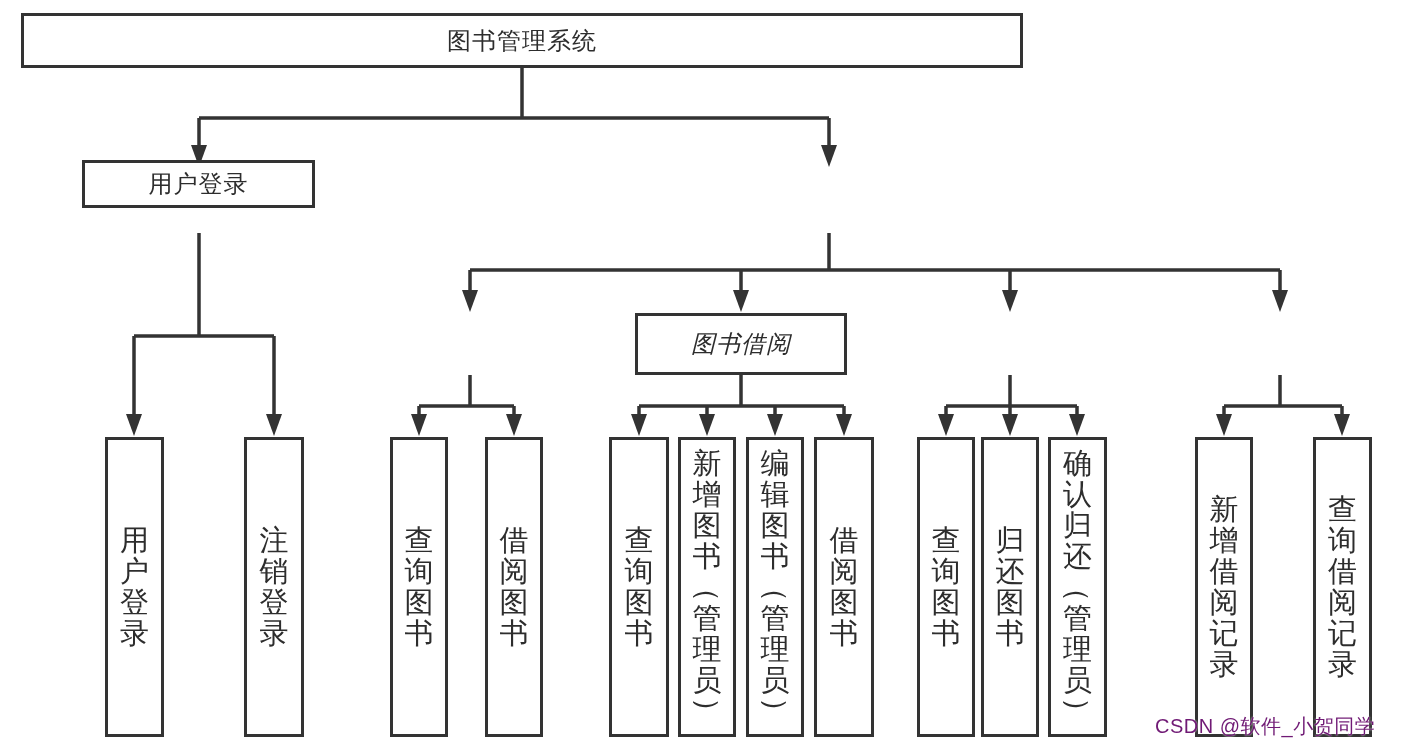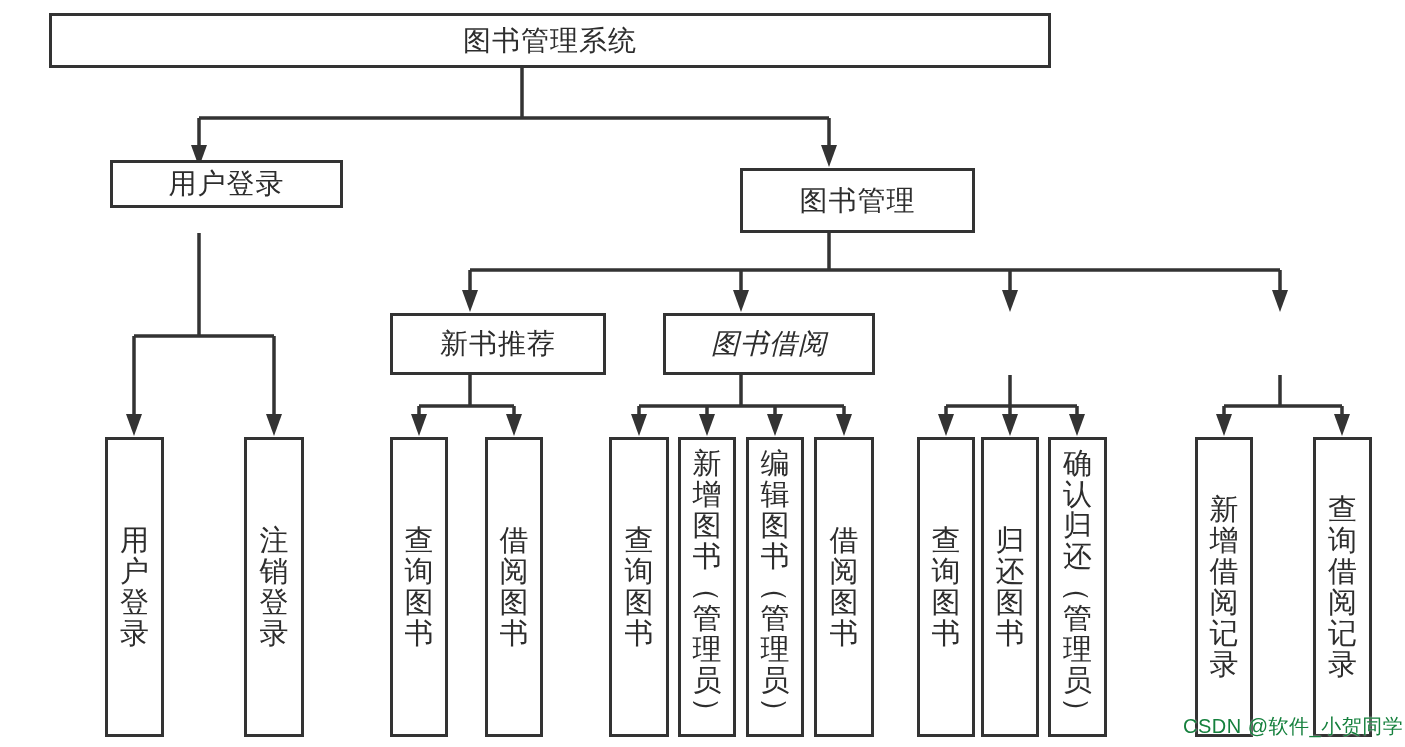--- a/index.html
+++ b/index.html
@@ -37,46 +37,45 @@
     box-sizing: border-box;
     background: #ffffff;
     border: 3px solid #333333;
     color: #2d2d2d;
     display: flex;
     align-items: center;
     justify-content: center;
     z-index: 2;
   }
   .hbox {
-    font-size: 28px;
+    font-size: 24px;
     letter-spacing: 1px;
     white-space: nowrap;
-    margin-left: 28px;
   }
   .vbox {
     flex-direction: column;
     font-size: 29px;
     padding: 2px 0;
   }
   .vbox .ch {
     display: block;
     width: 100%;
     text-align: center;
     line-height: 31px;
     height: 31px;
   }
   .vbox .ch.rot {
     transform: rotate(90deg);
   }
   .watermark {
     position: absolute;
-    left: 1183px;
+    left: 1155px;
     top: 713px;
     font-size: 20px;
-    color: #15803d;
+    color: #701a75;
     letter-spacing: 0.5px;
     white-space: nowrap;
     z-index: 3;
     text-shadow: 0 0 2px #ffffff;
   }
 </style>
 </head>
 <body>
 
 <div class="canvas">
@@ -113,23 +112,21 @@
     <path class="ah" d="M1069 414 L1085 414 L1077 436 Z"></path>
 
     <path class="ln" d="M1280 375 L1280 406 M1224 406 L1342 406 M1224 406 L1224 416 M1342 406 L1342 416"></path>
     <path class="ah" d="M1216 414 L1232 414 L1224 436 Z"></path>
     <path class="ah" d="M1334 414 L1350 414 L1342 436 Z"></path>
   </svg>
 
   <div class="box hbox" style="left:21px; top:13px; width:1002px; height:55px;">图书管理系统</div>
 
   <div class="box hbox" style="left:82px; top:160px; width:233px; height:48px;">用户登录</div>
-  <div class="box hbox" style="left:712px; top:168px; width:235px; height:65px;">图书管理</div>
-
-  <div class="box hbox" style="left:362px; top:313px; width:216px; height:62px;">新书推荐</div>
+
   <div class="box hbox" style="left:635px; top:313px; width:212px; height:62px;font-style:italic;">图书借阅</div>
 
   <div class="box vbox" style="left:105px; top:437px; width:59px; height:300px;">
       <span class="ch">用</span>
       <span class="ch">户</span>
       <span class="ch">登</span>
       <span class="ch">录</span>
     </div>
   <div class="box vbox" style="left:244px; top:437px; width:60px; height:300px;">
       <span class="ch">注</span>

